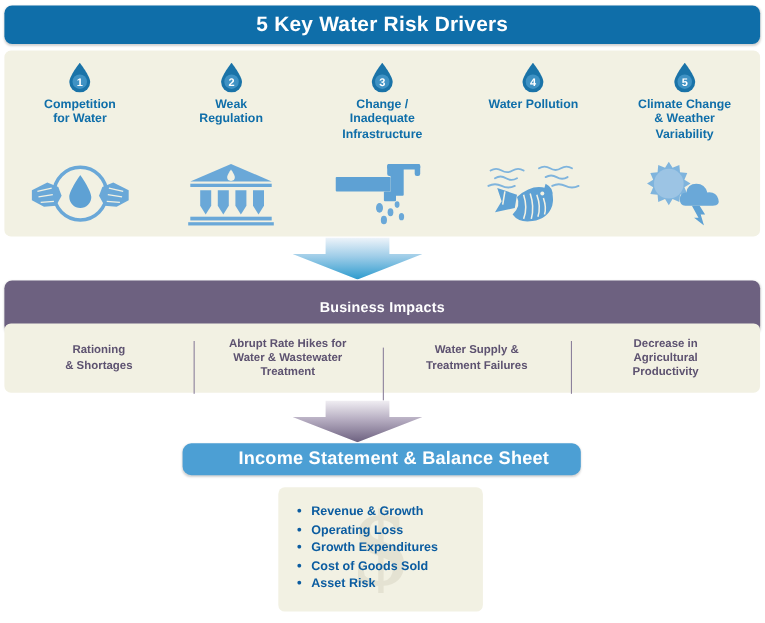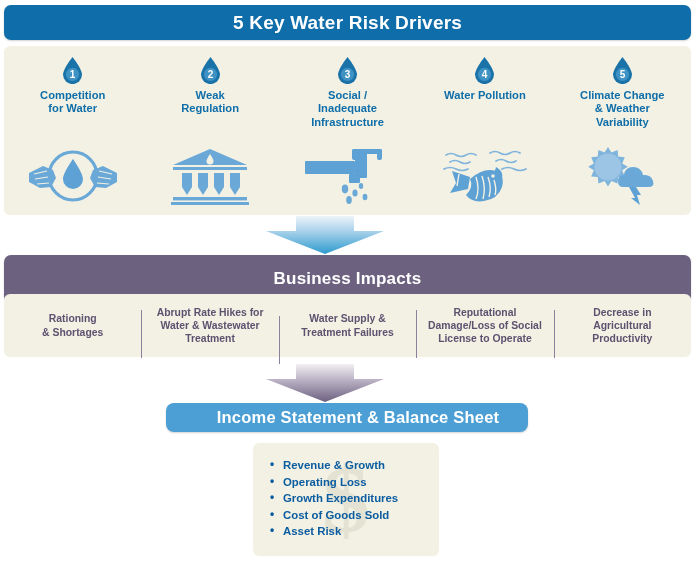--- a/index.html
+++ b/index.html
@@ -38,21 +38,21 @@
     width: 687px; height: 35px;
     background: #0f6ea9;
     font-size: 19px;
   }
 
   #impacts-bar {
     position: absolute;
     left: 4px; top: 255px;
     width: 687px; height: 48px;
     background: #6d6180;
-    font-size: 17px;
+    font-size: 13px;
   }
 
   #income-bar {
     position: absolute;
     left: 166px; top: 403px;
     width: 362px; height: 29px;
     background: #4c9fd4;
     font-size: 16.5px;
     border-radius: 8px;
     padding-left: 22px;
@@ -251,21 +251,21 @@
     </div>
 
     <div class="driver">
       <div class="drop-badge">
         <svg width="21" height="27" viewBox="0 0 21 27">
           <path d="M10.5 0 C10.5 0 1 12 1 17.6 A9.5 9.5 0 0 0 20 17.6 C20 12 10.5 0 10.5 0 Z" fill="#1a73a8"></path>
           <circle cx="10.5" cy="17.3" r="6.6" fill="#3f92c4"></circle>
           <text x="10.5" y="21.1" text-anchor="middle" font-family="Liberation Sans, sans-serif" font-size="10" font-weight="bold" fill="#ffffff">3</text>
         </svg>
       </div>
-      <div class="driver-label">Social /
+      <div class="driver-label">Change /
 Inadequate
 Infrastructure</div>
       <div class="driver-icon">
         <svg width="86" height="56" viewBox="0 0 86 56">
           <g fill="#5ea1d4">
             <rect x="0" y="12" width="50" height="13" rx="1"></rect>
             <rect x="50" y="3" width="12" height="26" rx="1"></rect>
             <rect x="44" y="25" width="11" height="9" rx="1"></rect>
             <rect x="47" y="0" width="30" height="5" rx="2"></rect>
             <rect x="72" y="0" width="5" height="11" rx="2"></rect>
@@ -362,23 +362,20 @@
   <div class="panel" id="impacts-panel"></div>
 
   <div id="impacts-row">
     <div class="impact">Rationing
 &amp; Shortages</div>
     <div class="impact">Abrupt Rate Hikes for
 Water &amp; Wastewater
 Treatment</div>
     <div class="impact">Water Supply &amp;
 Treatment Failures</div>
-    <div class="impact">Reputational
-Damage/Loss of Social
-License to Operate</div>
     <div class="impact">Decrease in
 Agricultural
 Productivity</div>
   </div>
 
   <div class="arrow" id="arrow-2">
     <svg width="118" height="38" viewBox="0 0 118 38">
       <defs>
         <linearGradient id="gradPurple" x1="0" y1="0" x2="0" y2="1">
           <stop offset="0%" stop-color="#f1eff3"></stop>

